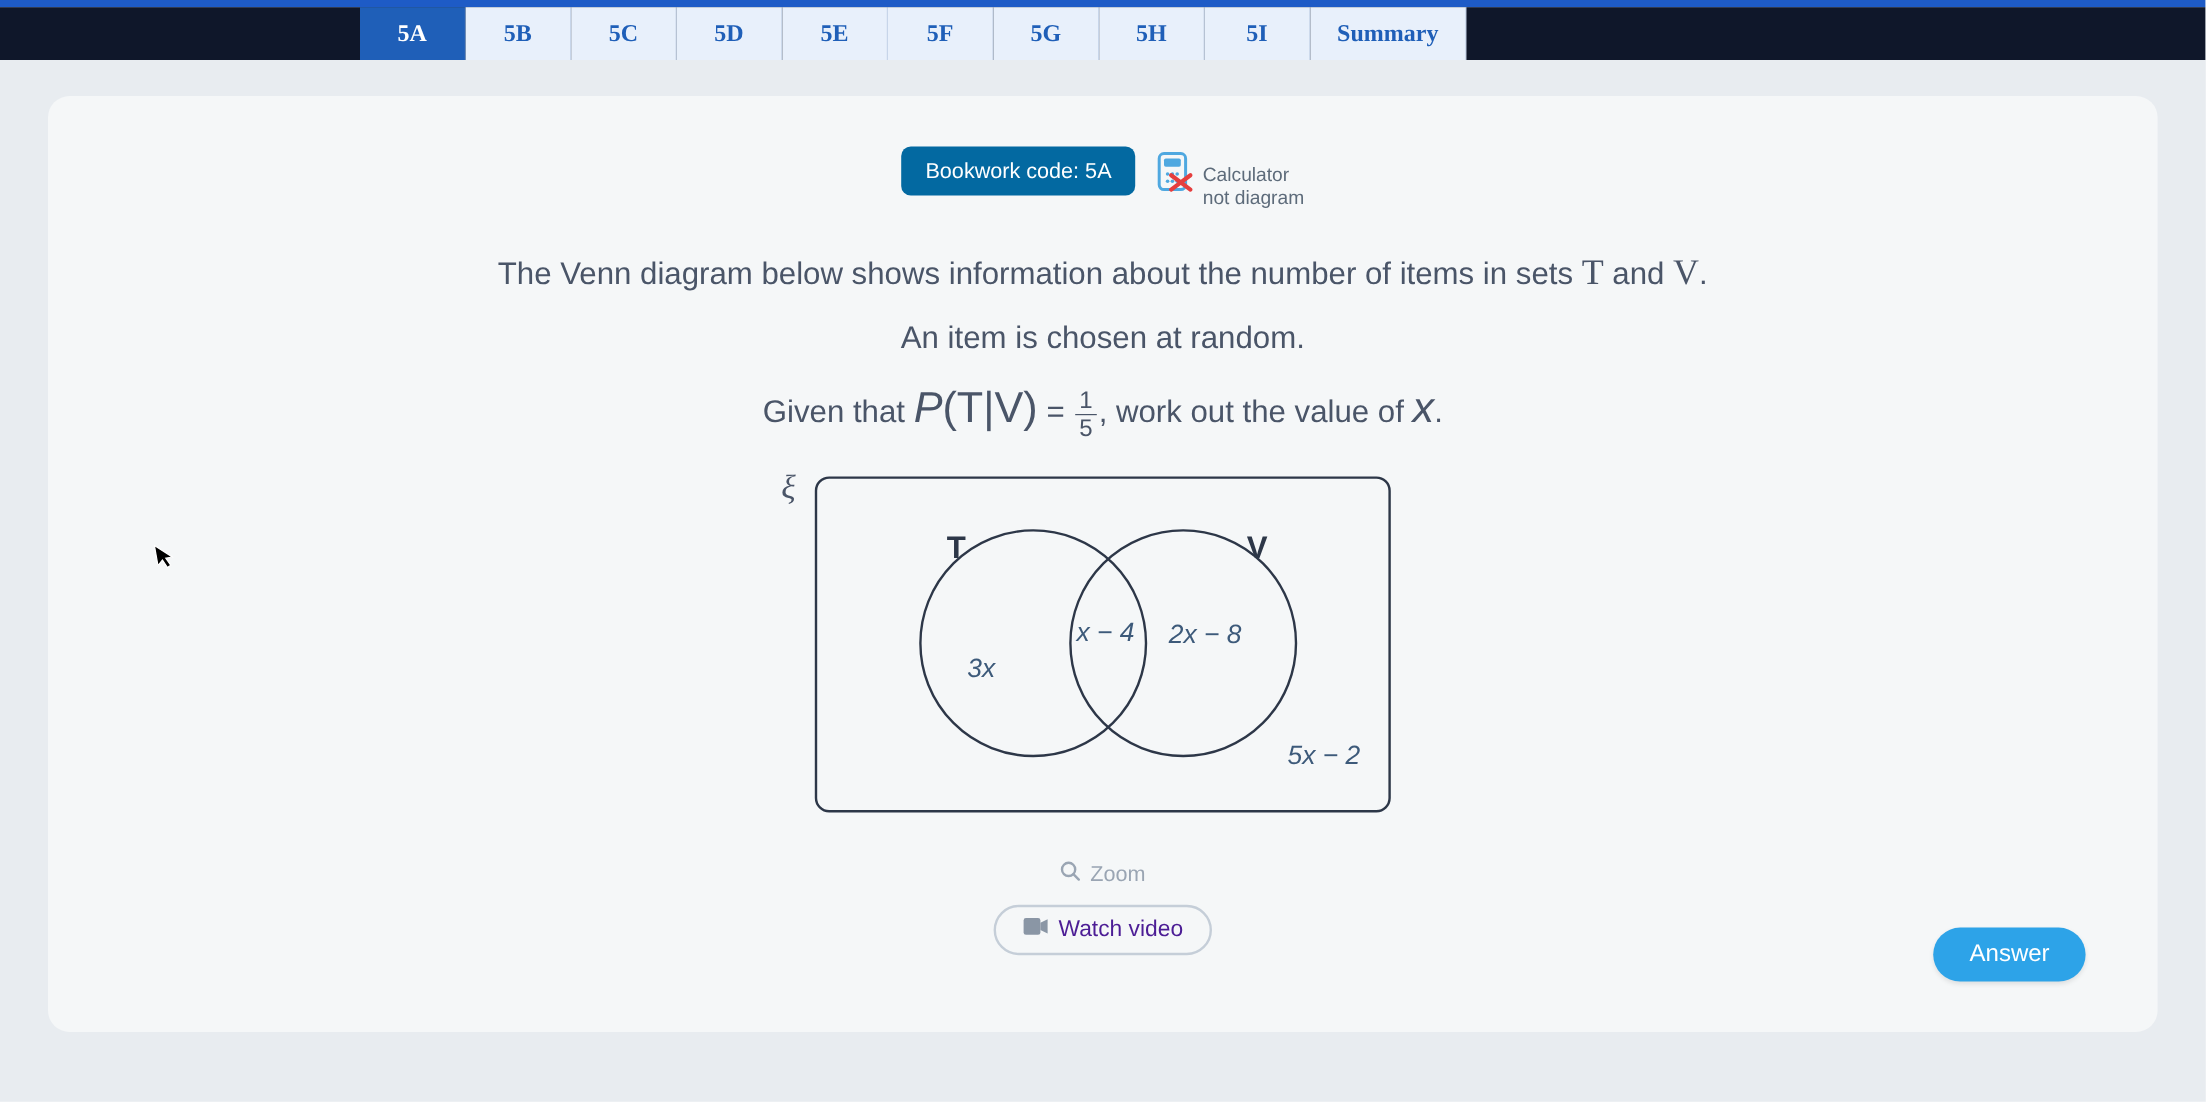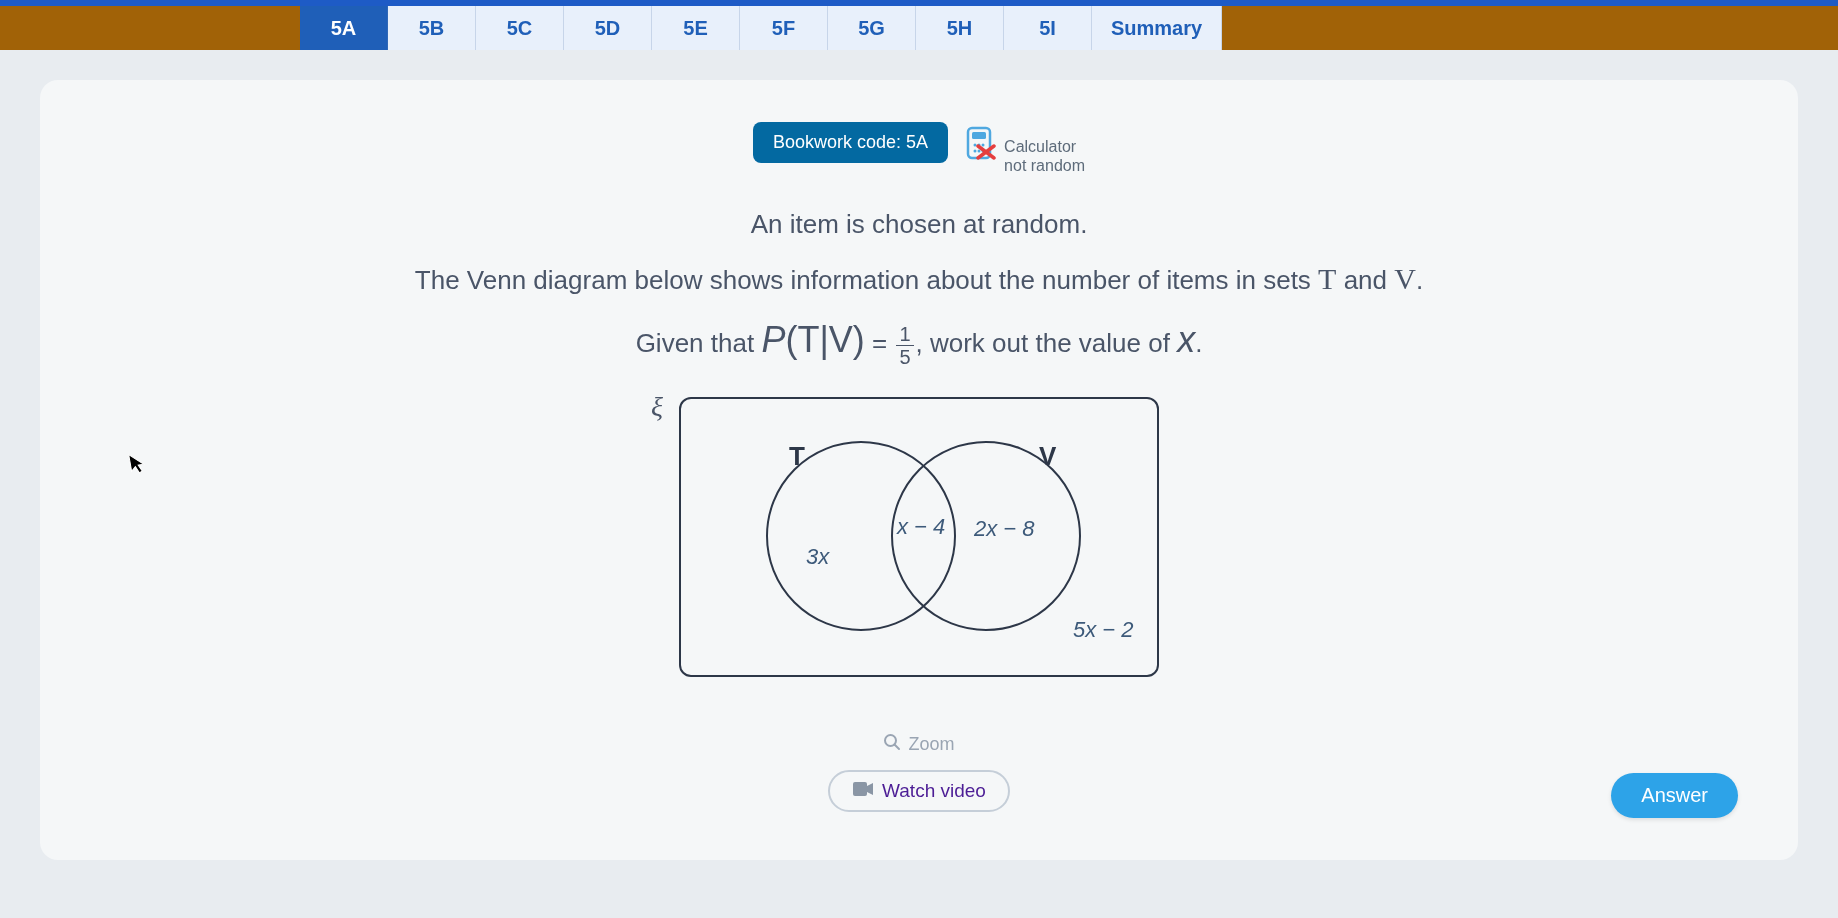--- a/index.html
+++ b/index.html
@@ -14,23 +14,24 @@
       height: 918px;
       position: relative;
     }
     .top-bar {
       background: #1e5bc6;
       height: 6px;
       width: 100%;
     }
     .tabs-container {
       display: flex;
-      background: #a16207;
+      background: #0f172a;
       padding-left: 300px;
       height: 44px;
+      font-family: Liberation Serif, serif;
     }
     .tab {
       width: 88px;
       height: 44px;
       display: flex;
       align-items: center;
       justify-content: center;
       font-size: 20px;
       font-weight: 600;
       color: #1f5fb8;
@@ -204,21 +205,21 @@
     }
     .region-outside {
       left: 392px;
       top: 218px;
     }
     .bottom-controls {
       display: flex;
       flex-direction: column;
       align-items: center;
       gap: 14px;
-      margin-top: 56px;
+      margin-top: 40px;
     }
     .zoom-btn {
       color: #9aa5b3;
       font-size: 18px;
       display: flex;
       align-items: center;
       gap: 7px;
       cursor: pointer;
     }
     .watch-video-btn {
@@ -287,30 +288,30 @@
           <circle cx="19" cy="19" r="1.5" fill="#4fa8e0"></circle>
           <circle cx="11" cy="25" r="1.5" fill="#4fa8e0"></circle>
           <circle cx="15" cy="25" r="1.5" fill="#4fa8e0"></circle>
           <circle cx="19" cy="25" r="1.5" fill="#4fa8e0"></circle>
           <line x1="14" y1="20" x2="30" y2="32" stroke="#e53e3e" stroke-width="3.5" stroke-linecap="round"></line>
           <line x1="30" y1="20" x2="14" y2="32" stroke="#e53e3e" stroke-width="3.5" stroke-linecap="round"></line>
         </svg>
       </div>
       <div class="calc-text">
         <span>Calculator</span>
-        <span>not random</span>
+        <span>not diagram</span>
       </div>
     </div>
   </div>
 
   <div class="question-text">
-    <div class="question-line">An item is chosen at random.</div>
     <div class="question-line">
       <span>The Venn diagram below shows information about the number of items in sets </span><span class="math-t">T</span><span> and </span><span class="math-v">V</span><span>.</span>
     </div>
+    <div class="question-line">An item is chosen at random.</div>
     <div class="question-line">
       <span>Given that </span><span class="math-expr"><span>P</span><span class="math-upright">(</span><span class="math-upright">T</span><span class="math-upright">|</span><span class="math-upright">V</span><span class="math-upright">)</span></span><span> = </span><span class="frac"><span class="num">1</span><span class="den">5</span></span><span>, work out the value of </span><span class="math-expr">x</span><span>.</span>
     </div>
   </div>
 
   <div class="venn-container">
     <div class="venn-wrapper">
       <div class="xi-label">ξ</div>
       <div class="venn-box">
         <div class="circle circle-t"></div>

